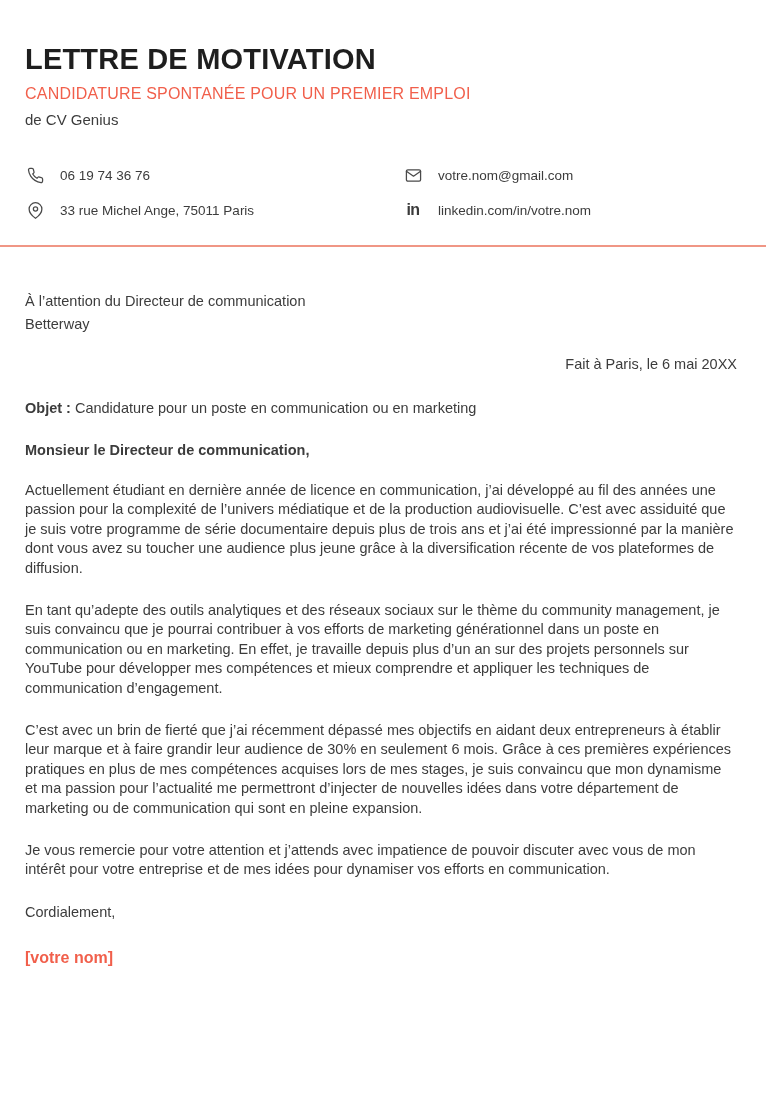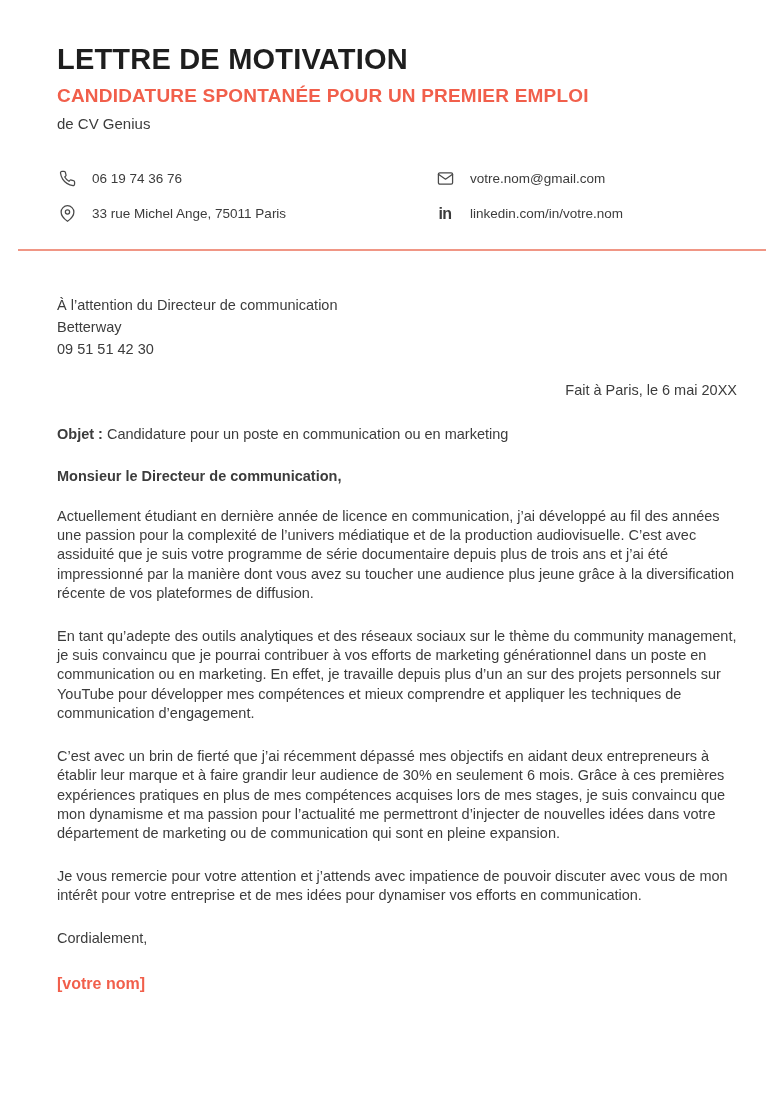--- a/index.html
+++ b/index.html
@@ -12,35 +12,35 @@
     height: 1109px;
     font-family: "Liberation Sans", sans-serif;
     color: #3c3c3c;
     -webkit-font-smoothing: antialiased;
     overflow: hidden;
   }
   .page {
     box-sizing: border-box;
     width: 784px;
     height: 1109px;
-    padding: 44px 47px 0 57px;
+    padding: 44px 47px 0 25px;
   }
   
   .title {
     margin: 0;
     font-size: 29px;
     font-weight: 700;
     color: #1e1e1e;
     letter-spacing: 0.2px;
     line-height: 1.1;
   }
   .subtitle {
     margin: 9px 0 0 0;
-    font-size: 19px;
-    font-weight: 700;
+    font-size: 16px;
+    font-weight: 400;
     color: #f15f4b;
     letter-spacing: 0.2px;
     line-height: 1.15;
   }
   .byline {
     margin-top: 8px;
     font-size: 15px;
     color: #3c3c3c;
   }
   
@@ -175,21 +175,20 @@
       <span>linkedin.com/in/votre.nom</span>
     </div>
 
   </div>
 
   <hr class="divider">
 
   <div class="recipient">
     <div>À l’attention du Directeur de communication</div>
     <div>Betterway</div>
-    <div>09 51 51 42 30</div>
   </div>
 
   <div class="date-line">Fait à Paris, le 6 mai 20XX</div>
 
   <div class="subject-line">
     <span class="bold">Objet :</span>
     <span>Candidature pour un poste en communication ou en marketing</span>
   </div>
 
   <div class="salutation">Monsieur le Directeur de communication,</div>

